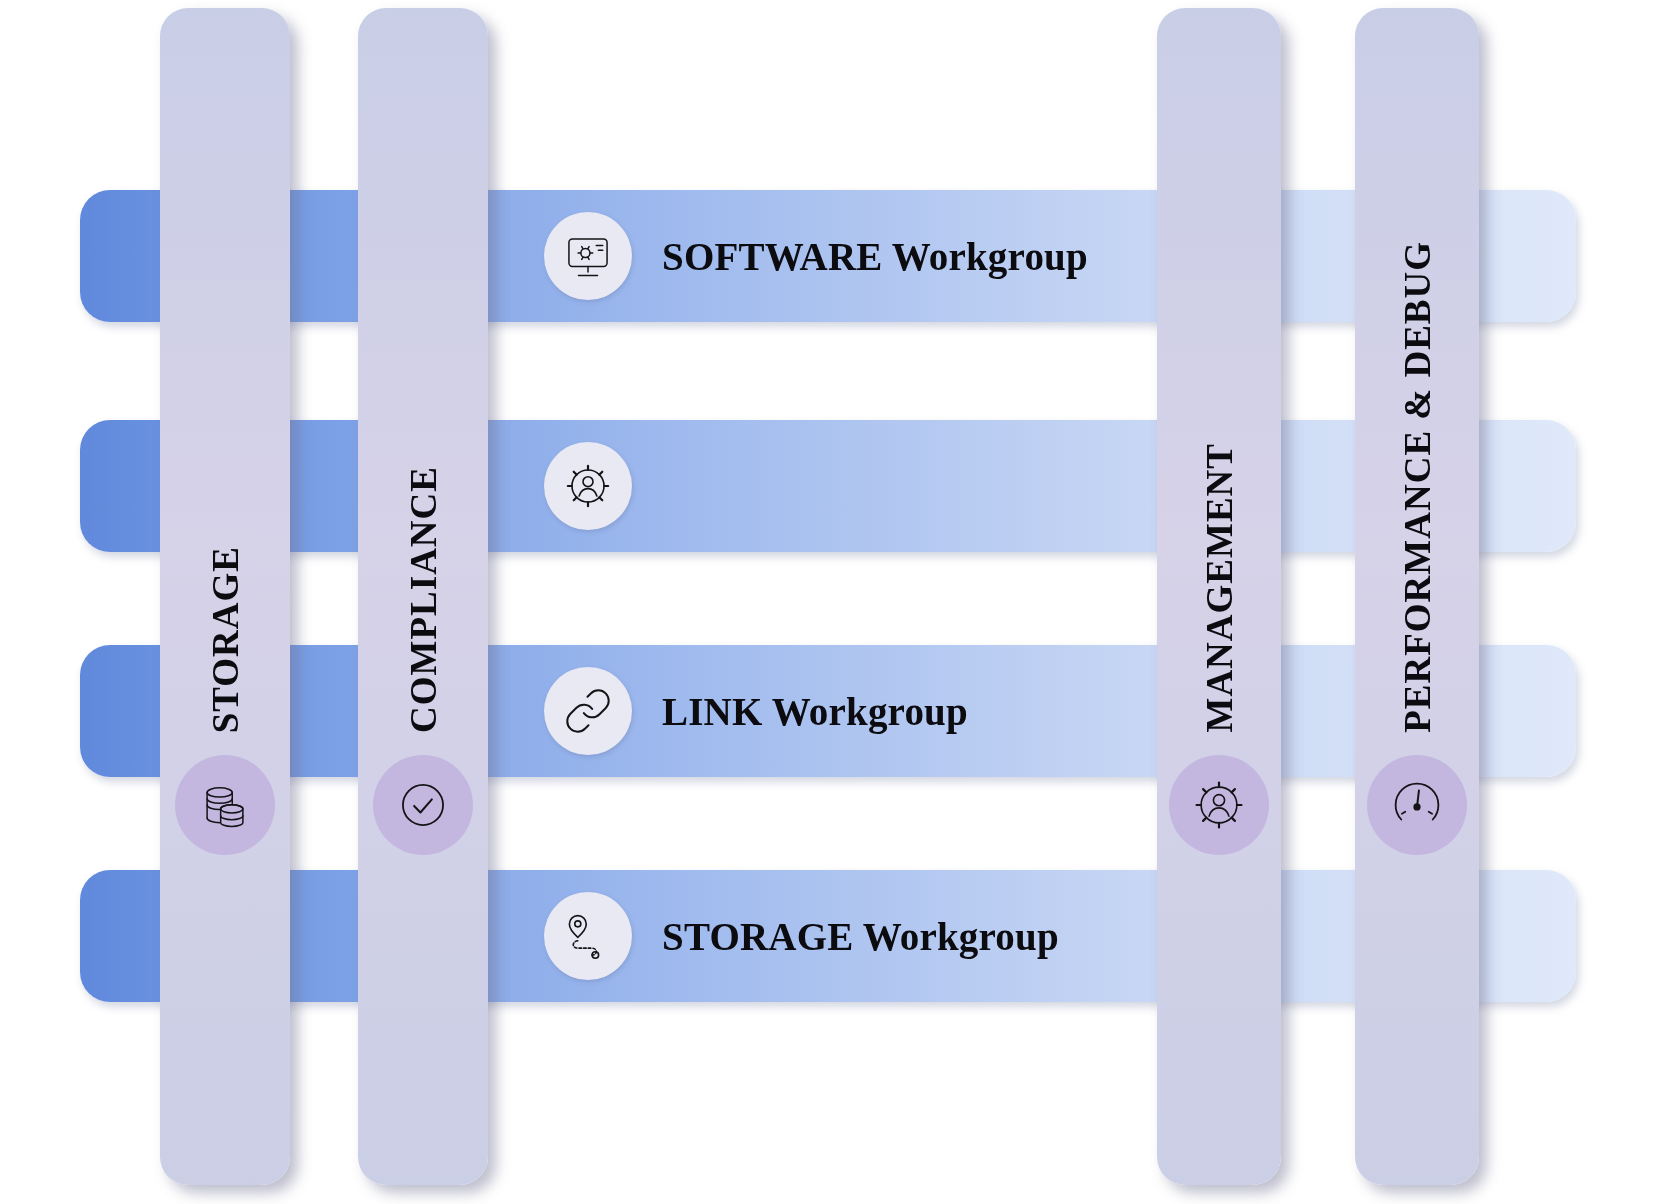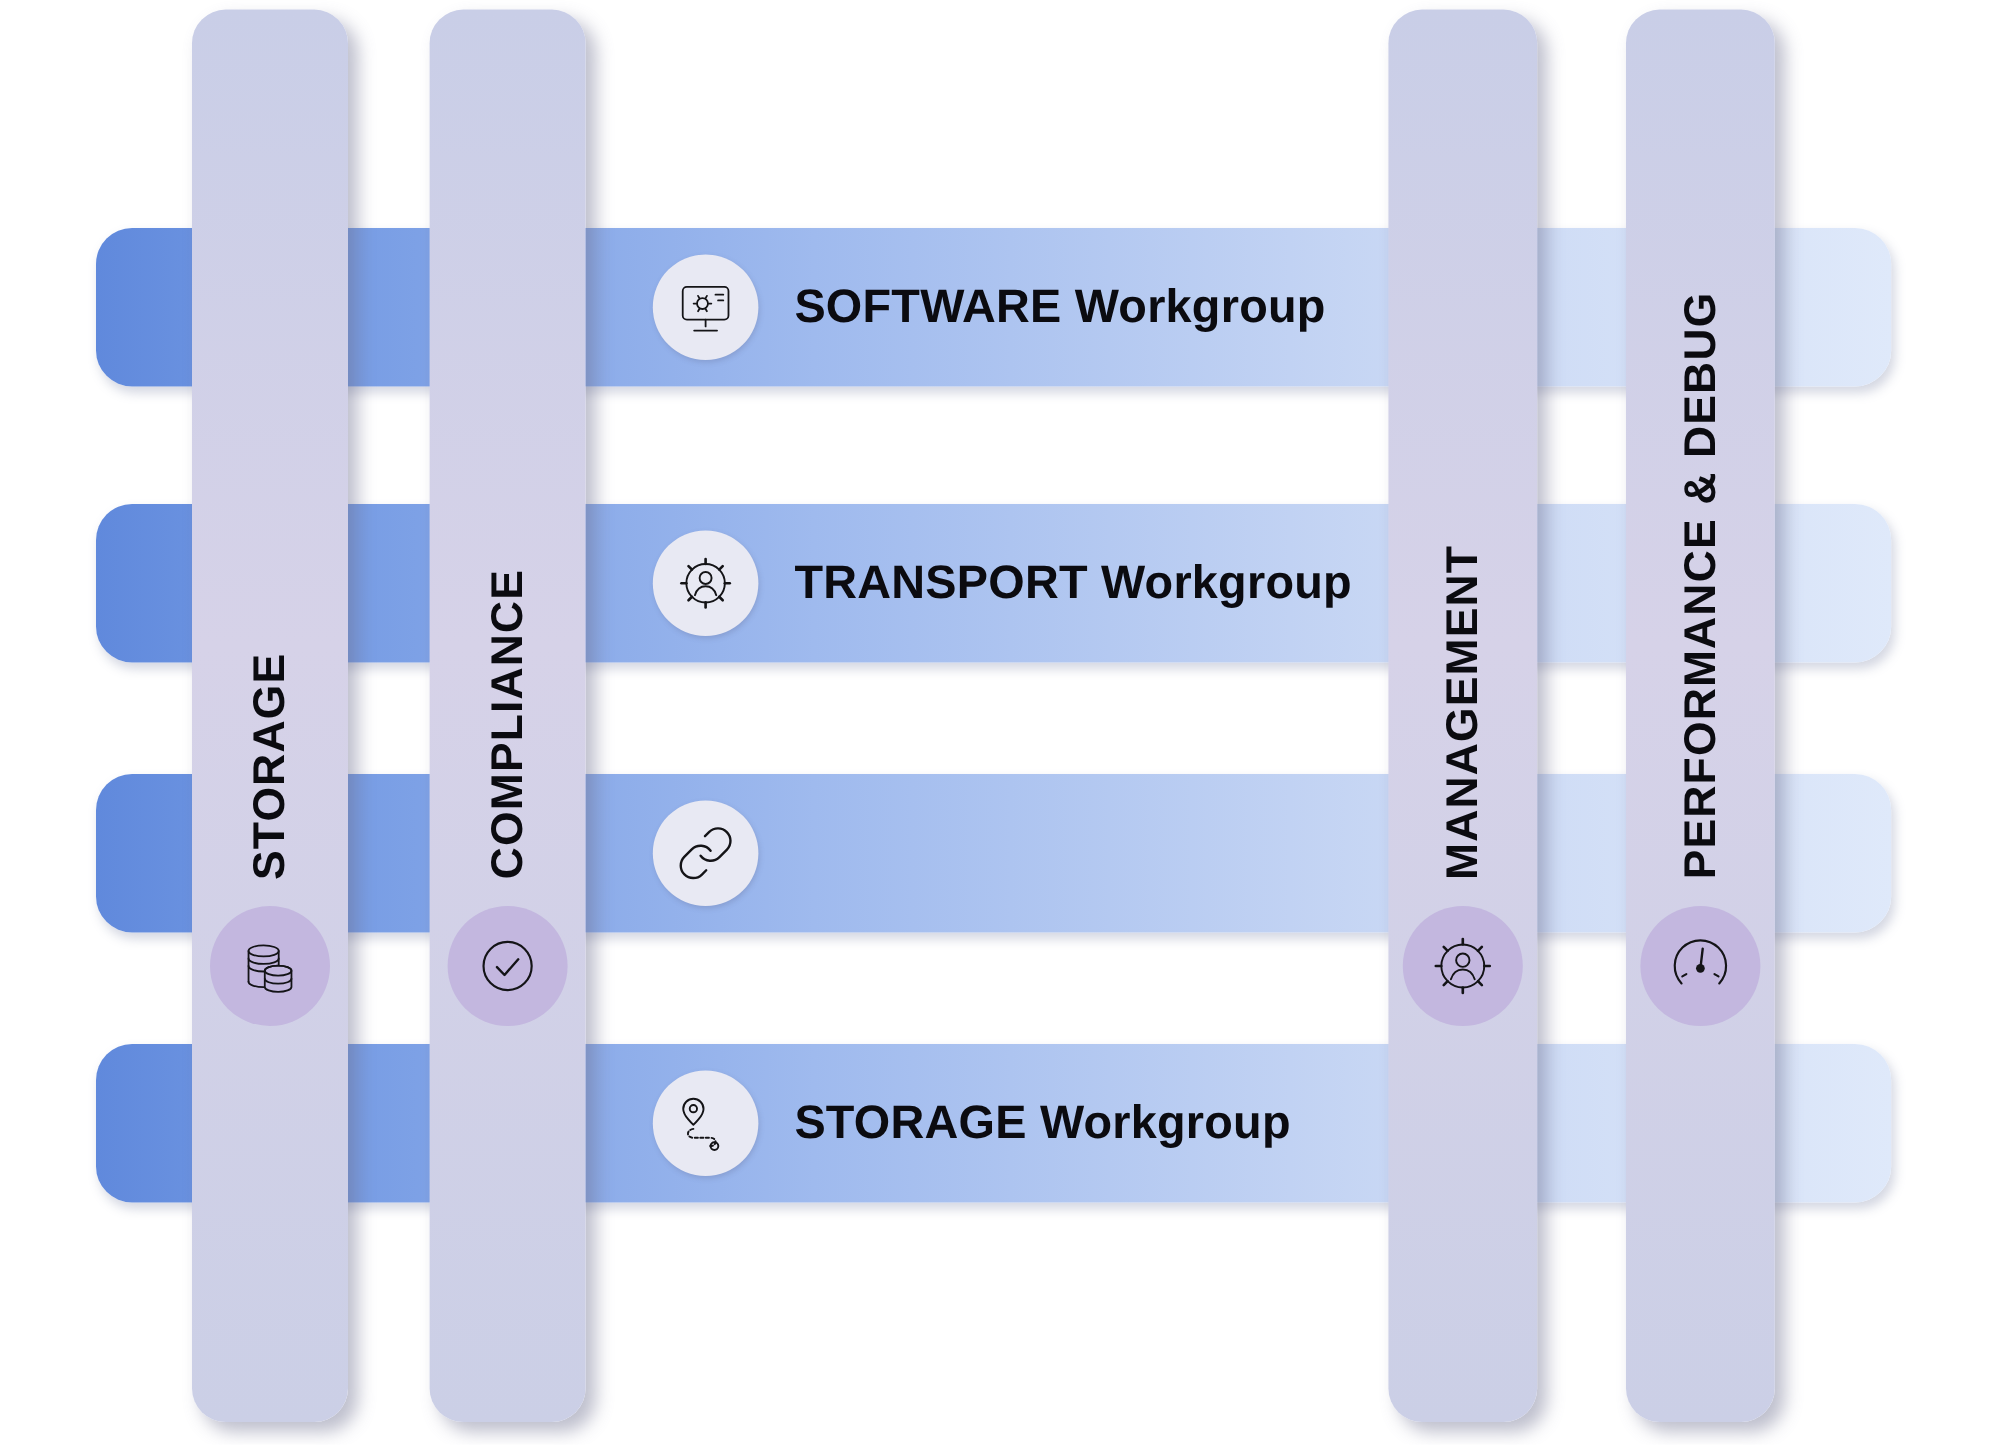--- a/index.html
+++ b/index.html
@@ -1,21 +1,21 @@
 <!DOCTYPE html>
 <html style="--background: #ffffff; --bar-blue-start: #6089dc; --bar-blue-end: #dfe9fa; --pillar-lavender: #d6d2e8; --pillar-circle: #c3b7df; --row-circle: #e8e9f3; --icon-stroke: #141417; --label-color: #0b0b10;"><head>
 <meta charset="utf-8">
 <style>
   html,body{margin:0;padding:0;background:#fff;}
   .canvas{
     position:relative;
     width:1666px;height:1204px;
     background:var(--background,#fff);
     overflow:hidden;
-    font-family:Liberation Sans, sans-serif;
+    font-family:Liberation Serif, serif;
   }
 
   
   .hbar{
     position:absolute;
     left:80px;width:1496px;height:132px;
     border-radius:30px;
     background:linear-gradient(90deg,
       var(--bar-blue-start,#6089dc) 0%,
       #7198e3 10%,
@@ -106,30 +106,30 @@
           <path d="M6.77 17.23l-1.35 1.35"></path>
             <path d="M4.6 12H2.7"></path>
             <path d="M6.77 6.77L5.42 5.42"></path>
           <path d="M12 4.6V2.7"></path>
             <path d="M17.23 6.77l1.35-1.35"></path>
         </g>
         <circle cx="12" cy="10" r="2.3"></circle>
         <path d="M7.9 16.6c.7-2.3 2.2-3.4 4.1-3.4s3.4 1.1 4.1 3.4"></path>
       </svg>
     </span>
-    <span class="hlabel">TRANSPORT Workgroup</span>
   </div>
 
   <div class="hbar hbar-2">
     <span class="hcircle">
       <svg class="icon-svg" width="50" height="50" viewBox="0 0 24 24" fill="none" stroke="#141417" stroke-width="2" stroke-linecap="round" stroke-linejoin="round">
         <path d="M10 13a5 5 0 0 0 7.54.54l3-3a5 5 0 0 0-7.07-7.07l-1.72 1.71"></path>
         <path d="M14 11a5 5 0 0 0-7.54-.54l-3 3a5 5 0 0 0 7.07 7.07l1.71-1.71"></path>
       </svg>
     </span>
+    <span class="hlabel">LINK Workgroup</span>
   </div>
 
   <div class="hbar hbar-3">
     <span class="hcircle">
       <svg class="icon-svg" width="52" height="52" viewBox="0 0 24 24" fill="none" stroke="#141417" stroke-width="1.6" stroke-linecap="round" stroke-linejoin="round">
         <path d="M7.3 2.6a3.9 3.9 0 0 1 3.9 3.9c0 2.7-3.9 6.1-3.9 6.1S3.4 9.2 3.4 6.5a3.9 3.9 0 0 1 3.9-3.9z"></path>
         <circle cx="7.3" cy="6.4" r="1.4"></circle>
         <path d="M7.3 14.2c-2.8.4-2.8 3.4 0 3.4h6.5c2.7 0 2.7 3.2 0 3.2" stroke-dasharray="2.6 2"></path>
         <circle cx="15.4" cy="20.8" r="1.5"></circle>
       </svg>

